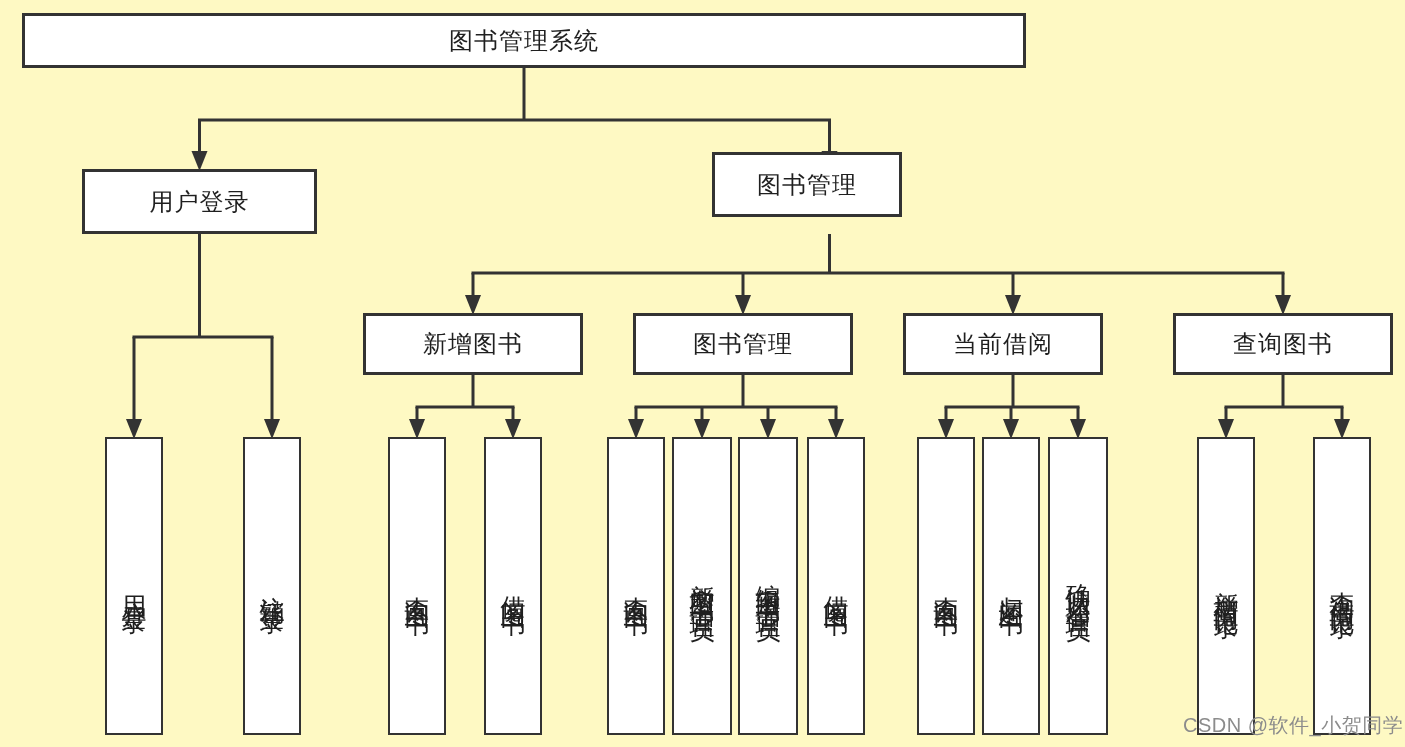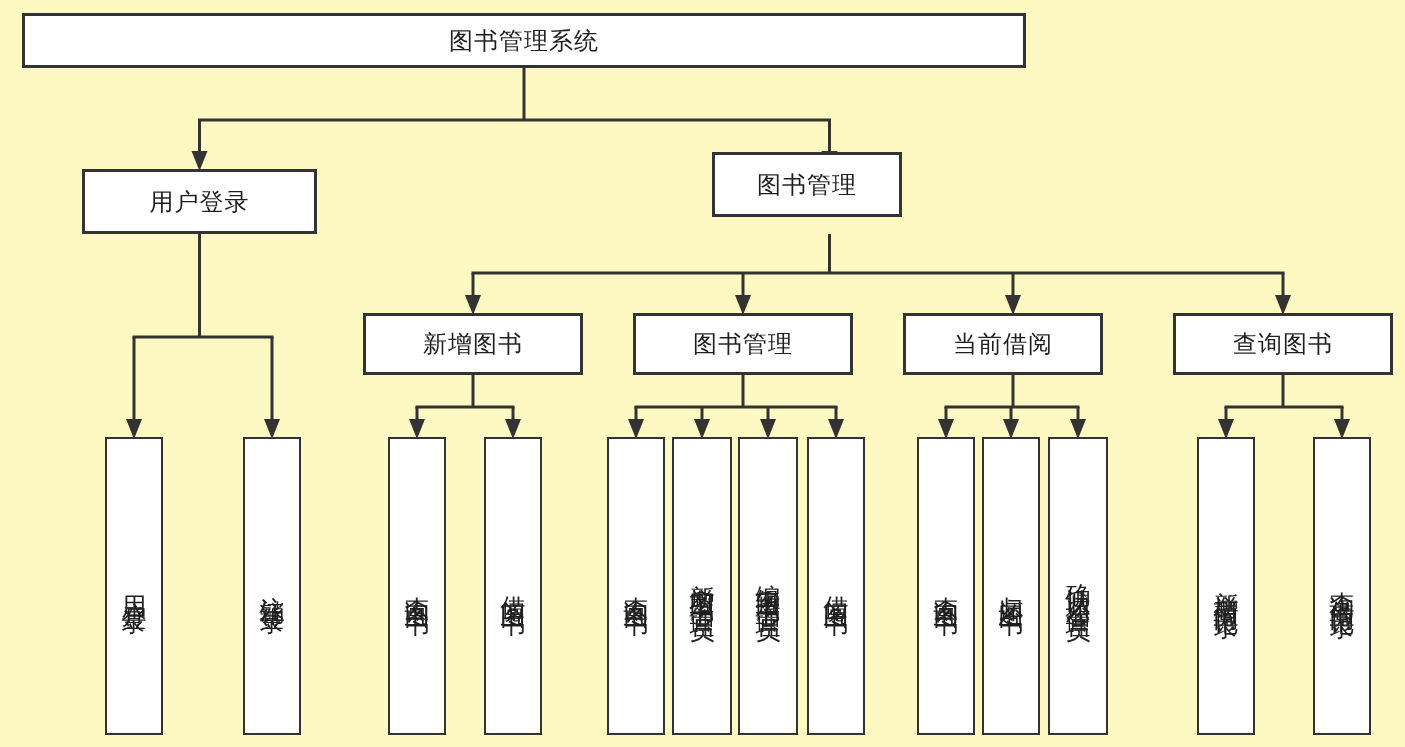--- a/index.html
+++ b/index.html
@@ -149,13 +149,14 @@
       <div class="node v" style="left: 1048px; top: 437px; width: 60px; height: 298px; border-color: rgb(51, 51, 51); color: rgb(31, 31, 31);">
         <span class="label">确认归还（管理员）</span>
       </div>
       <div class="node v" style="left: 1197px; top: 437px; width: 58px; height: 298px; border-color: rgb(51, 51, 51); color: rgb(31, 31, 31);">
         <span class="label">新增借阅记录</span>
       </div>
       <div class="node v" style="left: 1313px; top: 437px; width: 58px; height: 298px; border-color: rgb(51, 51, 51); color: rgb(31, 31, 31);">
         <span class="label">查询借阅记录</span>
       </div>
     </div>
+  <div class="watermark" id="watermark" style="left: 1183px; top: 712px; color: rgb(140, 140, 140);">CSDN @软件_小贺同学</div>
 </div>
 
 </body></html>

